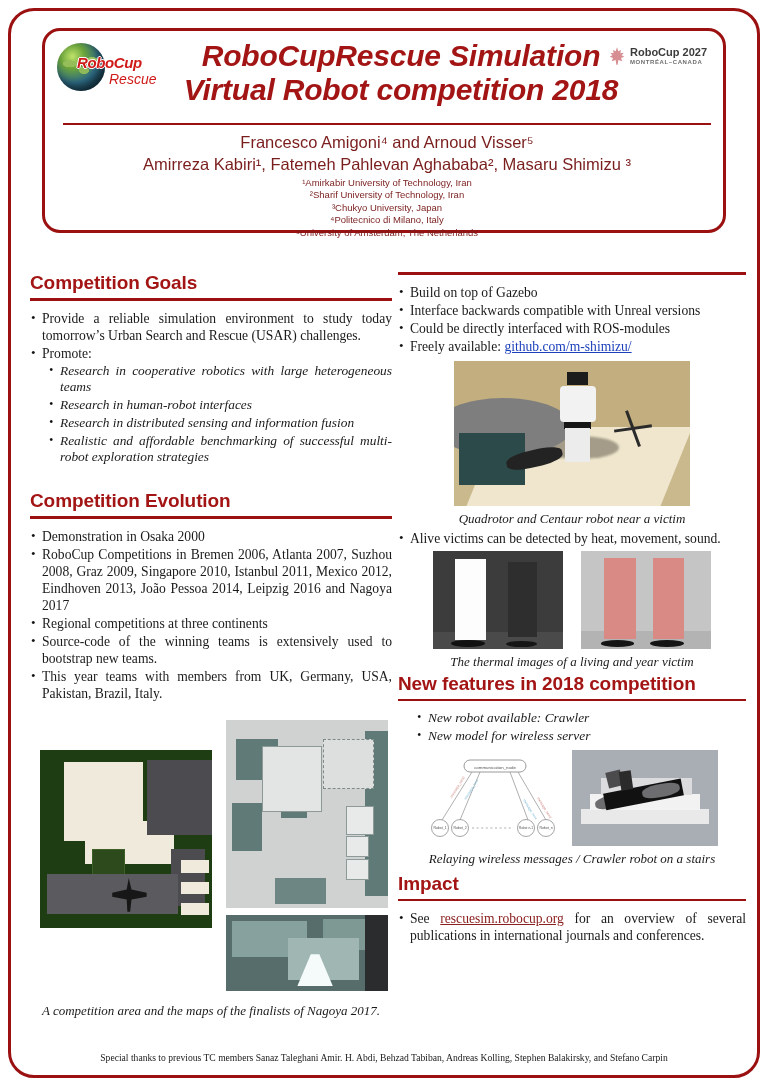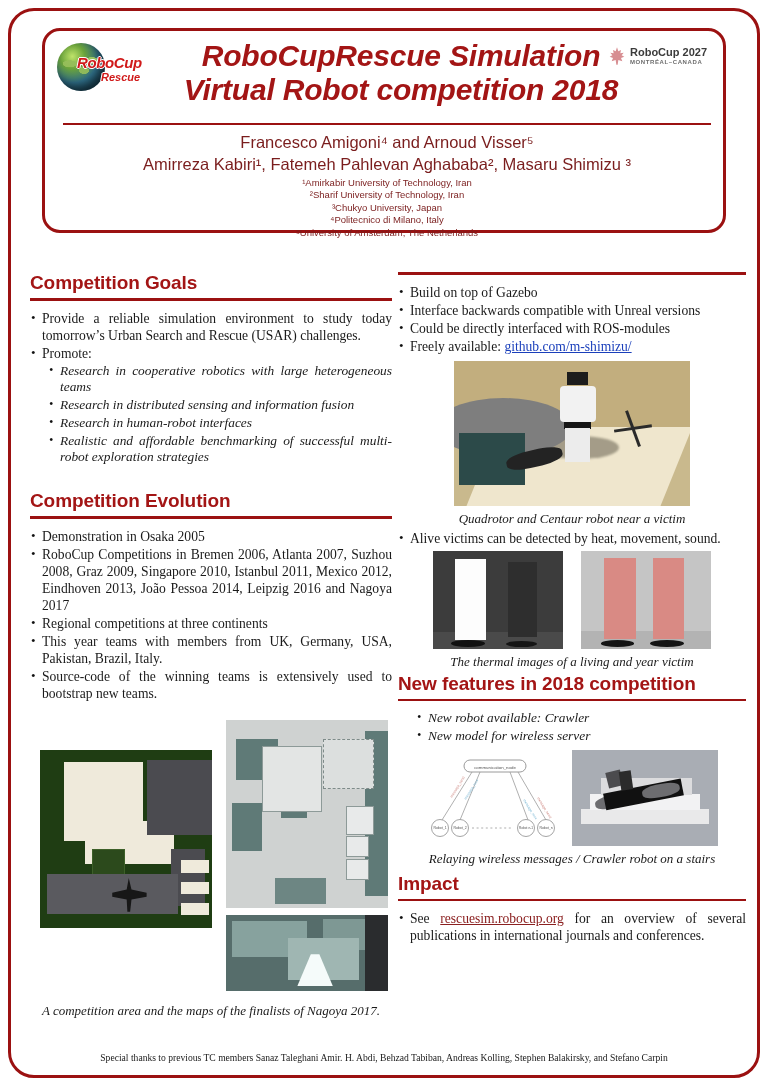--- a/index.html
+++ b/index.html
@@ -38,22 +38,22 @@
       radial-gradient(ellipse at 62% 70%, rgba(150,190,90,.9) 0 16%, transparent 17%),
       radial-gradient(ellipse at 85% 25%, rgba(160,200,95,.9) 0 14%, transparent 15%);
   }
   .rc-logo .wordmark{
     position:absolute;left:20px;top:13px;font-family:"Liberation Sans", sans-serif;
     font-weight:bold;font-style:italic;font-size:15px;color:#d01a1a;
     text-shadow:0 1px 0 #ffffff, 1px 0 0 #ffffff, -1px 0 0 #ffffff, 0 -1px 0 #ffffff;
     letter-spacing:-.4px;white-space:nowrap;
   }
   .rc-logo .sub{
-    position:absolute;left:44px;top:30px;font-family:"Liberation Sans", sans-serif;
-    font-weight:bold;font-style:italic;font-size:11px;color:#d01a1a;
+    position:absolute;left:52px;top:30px;font-family:"Liberation Sans", sans-serif;
+    font-weight:normal;font-style:italic;font-size:14px;color:#d01a1a;
     text-shadow:0 1px 0 #ffffff, 1px 0 0 #ffffff, -1px 0 0 #ffffff, 0 -1px 0 #ffffff;
   }
   .title-wrap{
     position:absolute;left:96px;top:8px;width:520px;text-align:center;
   }
   .poster-title{
     font-family:"Liberation Sans", sans-serif;font-weight:bold;font-style:italic;
     font-size:30px;line-height:34px;color:#a31515;margin:0;letter-spacing:-.2px;
   }
   .mtl-logo{
@@ -247,33 +247,33 @@
   <div class="col-left">
 
     <h2 class="sec">Competition Goals</h2>
     <div class="sec-rule"></div>
     <ul class="b">
       <li>Provide a reliable simulation environment to study today tomorrow’s Urban Search and Rescue (USAR) challenges.</li>
       <li>Promote:</li>
     </ul>
     <ul class="b2">
       <li>Research in cooperative robotics with large heterogeneous teams</li>
+      <li>Research in human-robot interfaces</li>
       <li>Research in distributed sensing and information fusion</li>
-      <li>Research in human-robot interfaces</li>
       <li>Realistic and affordable benchmarking of successful multi-robot exploration strategies</li>
     </ul>
 
     <h2 class="sec" style="margin-top:24px">Competition Evolution</h2>
     <div class="sec-rule"></div>
     <ul class="b">
-      <li>Demonstration in Osaka 2005</li>
+      <li>Demonstration in Osaka 2000</li>
       <li>RoboCup Competitions in Bremen 2006, Atlanta 2007, Suzhou 2008, Graz 2009, Singapore 2010, Istanbul 2011, Mexico 2012, Eindhoven 2013, João Pessoa 2014, Leipzig 2016 and Nagoya 2017</li>
       <li>Regional competitions at three continents</li>
+      <li>Source-code of the winning teams is extensively used to bootstrap new teams.</li>
       <li>This year teams with members from UK, Germany, USA, Pakistan, Brazil, Italy.</li>
-      <li>Source-code of the winning teams is extensively used to bootstrap new teams.</li>
     </ul>
 
     <div class="map-area">
       <div class="fig map-top">
         <div class="mt-veg1"></div>
           <div class="mt-veg2"></div>
           <div class="mt-veg3"></div>
         <div class="mt-veg4"></div>
           <div class="mt-veg5"></div>
         <div class="mt-bld"></div>

